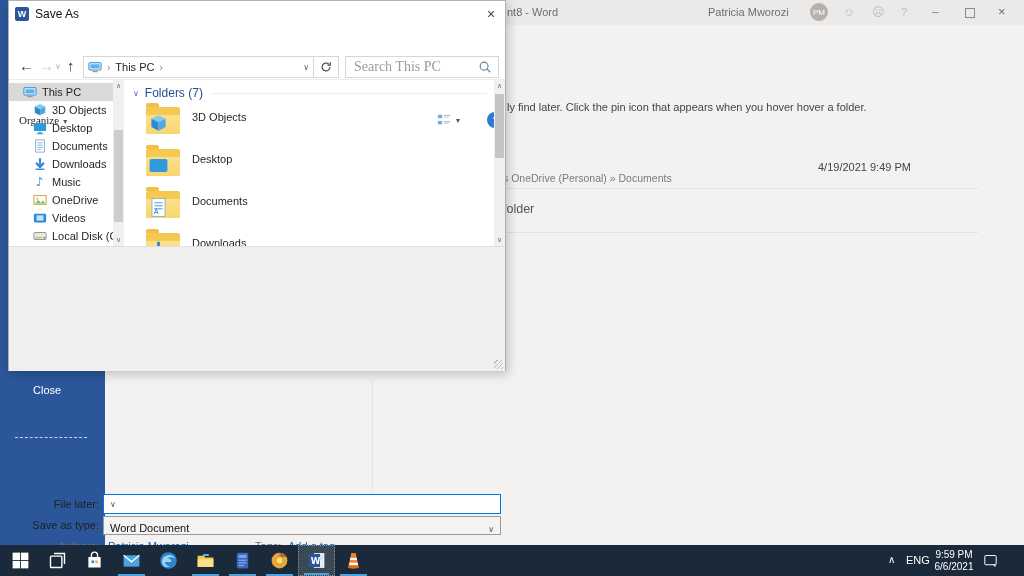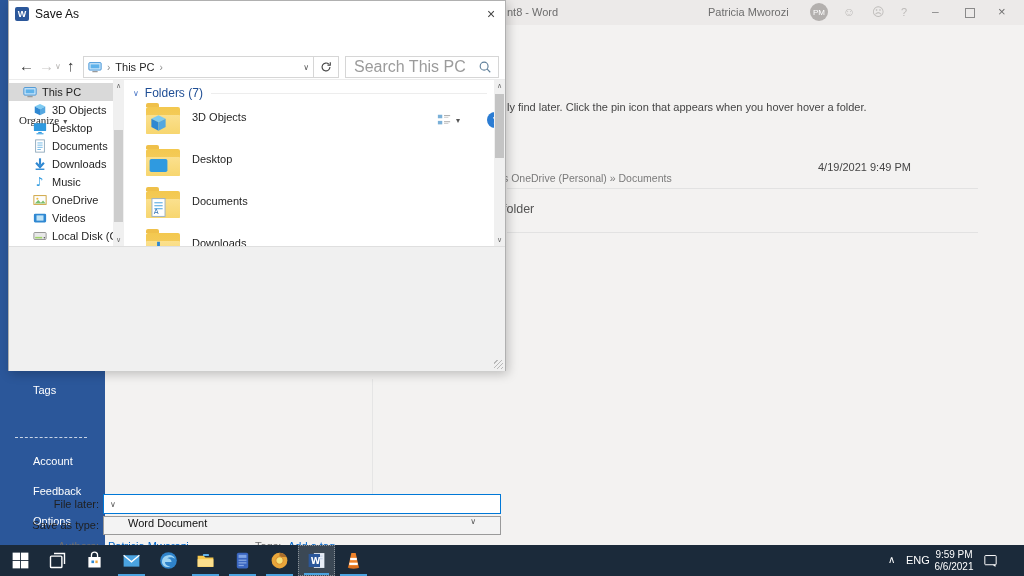--- a/index.html
+++ b/index.html
@@ -52,21 +52,21 @@
   #nav-chev{left:46px;top:35px;font-size:8px;color:#b4b2b0;}
   #nav-up{left:58px;}
   #addr-group{left:74px;top:29px;width:256px;height:22px;border:1px solid #d6d6d6;background:#fff;
               display:flex;box-sizing:border-box;}
   #addr-box{flex:1;display:flex;align-items:center;padding:0 4px;}
   #addr-box .crumb-sep{color:#8a8a8a;font-size:10px;margin:0 5px;}
   #addr-chevron{margin-left:auto;font-size:8px;color:#555;}
   #refresh-box{width:24px;border-left:1px solid #d6d6d6;display:flex;align-items:center;justify-content:center;}
   #search-box{left:336px;top:29px;width:154px;height:22px;border:1px solid #d6d6d6;background:#fff;
               display:flex;align-items:center;box-sizing:border-box;padding:0 6px;}
-  #search-input{flex:1;border:0;outline:0;font-size:16px;color:#333;font-family:Liberation Sans, sans-serif;
+  #search-input{flex:1;border:0;outline:0;font-size:14px;color:#333;font-family:Liberation Serif, serif;
                 background:transparent;min-width:0;}
   #search-input::placeholder{color:#9b9b9b;}
 
   #toolrow{left:0;top:54px;width:100%;height:25px;border-bottom:1px solid #ececec;box-sizing:border-box;font-family:Liberation Serif, serif;}
   #organize{left:10px;top:59px;font-size:11px;color:#1e1e1e;}
   #organize .dd{font-size:8px;color:#555;margin-left:4px;}
   #view-btn{left:428px;top:58px;display:flex;align-items:center;gap:5px;}
   #view-btn .dd{font-size:8px;color:#555;}
   #help-btn{left:478px;top:57px;width:16px;height:16px;border-radius:50%;background:#2b7cd3;color:#fff;
             font-size:10px;font-weight:bold;display:flex;align-items:center;justify-content:center;}
@@ -106,21 +106,21 @@
   #formarea{left:0;top:245px;width:496px;height:125px;background:#f0f0f0;border-top:1px solid #dfdfdf;
             box-sizing:border-box;}
   .flbl{position:absolute;width:90px;text-align:right;font-size:11px;color:#1f1f1f;}
   #fn-label{top:251px;}
   #fn-combo{left:94px;top:247px;width:398px;height:20px;background:#fff;border:1px solid #0078d7;
             box-sizing:border-box;display:flex;align-items:center;padding:0 6px;}
   #fn-combo .cval{flex:1;font-size:11px;color:#111;}
   .combo-chev{font-size:8px;color:#555;}
   #ft-label{top:272px;}
   #ft-combo{left:94px;top:269px;width:398px;height:19px;background:#f3f3f3;border:1px solid #9a9a9a;
-            box-sizing:border-box;display:flex;align-items:flex-start;padding:0 24px;}
+            box-sizing:border-box;display:flex;align-items:flex-end;padding:0 6px;}
   #ft-combo .cval{flex:1;font-size:11px;color:#111;}
   #authors-label{top:293px;color:#6f6f6f;}
   #authors-value{left:99px;top:293px;color:#0066cc;font-size:11px;}
   #tags-label{left:246px;top:293px;color:#6f6f6f;font-size:11px;}
   #tags-value{left:279px;top:293px;color:#0066cc;font-size:11px;}
   #thumb-check{left:92px;top:317px;width:12px;height:12px;background:#fff;border:1px solid #8a8a8a;}
   #thumb-label{left:110px;top:317px;color:#0066cc;font-size:11px;}
   #grip{right:2px;bottom:2px;width:9px;height:9px;
         background:repeating-linear-gradient(135deg,transparent 0 2px,#b9b9b9 2px 3px);}
 
@@ -281,35 +281,22 @@
     <span class="abs tb-glyph" id="smiley-icon">☺</span>
     <span class="abs tb-glyph" id="frowny-icon">☹</span>
     <span class="abs" id="tb-help">?</span>
     <span class="abs" id="min-icon">–</span>
     <span class="abs" id="restore-icon"></span>
     <span class="abs" id="wclose-icon">×</span>
   </div>
 
   <div class="abs" id="backstage"></div>
   <div class="abs" id="backstage-menu">
-    <div class="bs-item">Tags</div>
+    <div class="bs-item">Close</div>
     <div id="bs-divider"></div>
-    <div class="bs-list">
-  <div class="bs-item">
-    <span>Account</span>
-  </div>
-
-  <div class="bs-item">
-    <span>Feedback</span>
-  </div>
-
-  <div class="bs-item">
-    <span>Options</span>
-  </div>
-</div>
   </div>
 
   <span class="abs" id="hint-frag">ly find later. Click the pin icon that appears when you hover hover a folder.</span>
   <span class="abs" id="stamp">4/19/2021 9:49 PM</span>
   <span class="abs" id="path-frag">s OneDrive (Personal)  »  Documents</span>
   <div class="abs hsep" id="sep1"></div>
   <span class="abs" id="personal-frag">folder</span>
   <div class="abs hsep" id="sep2"></div>
   <div class="abs" id="vline"></div>
 

